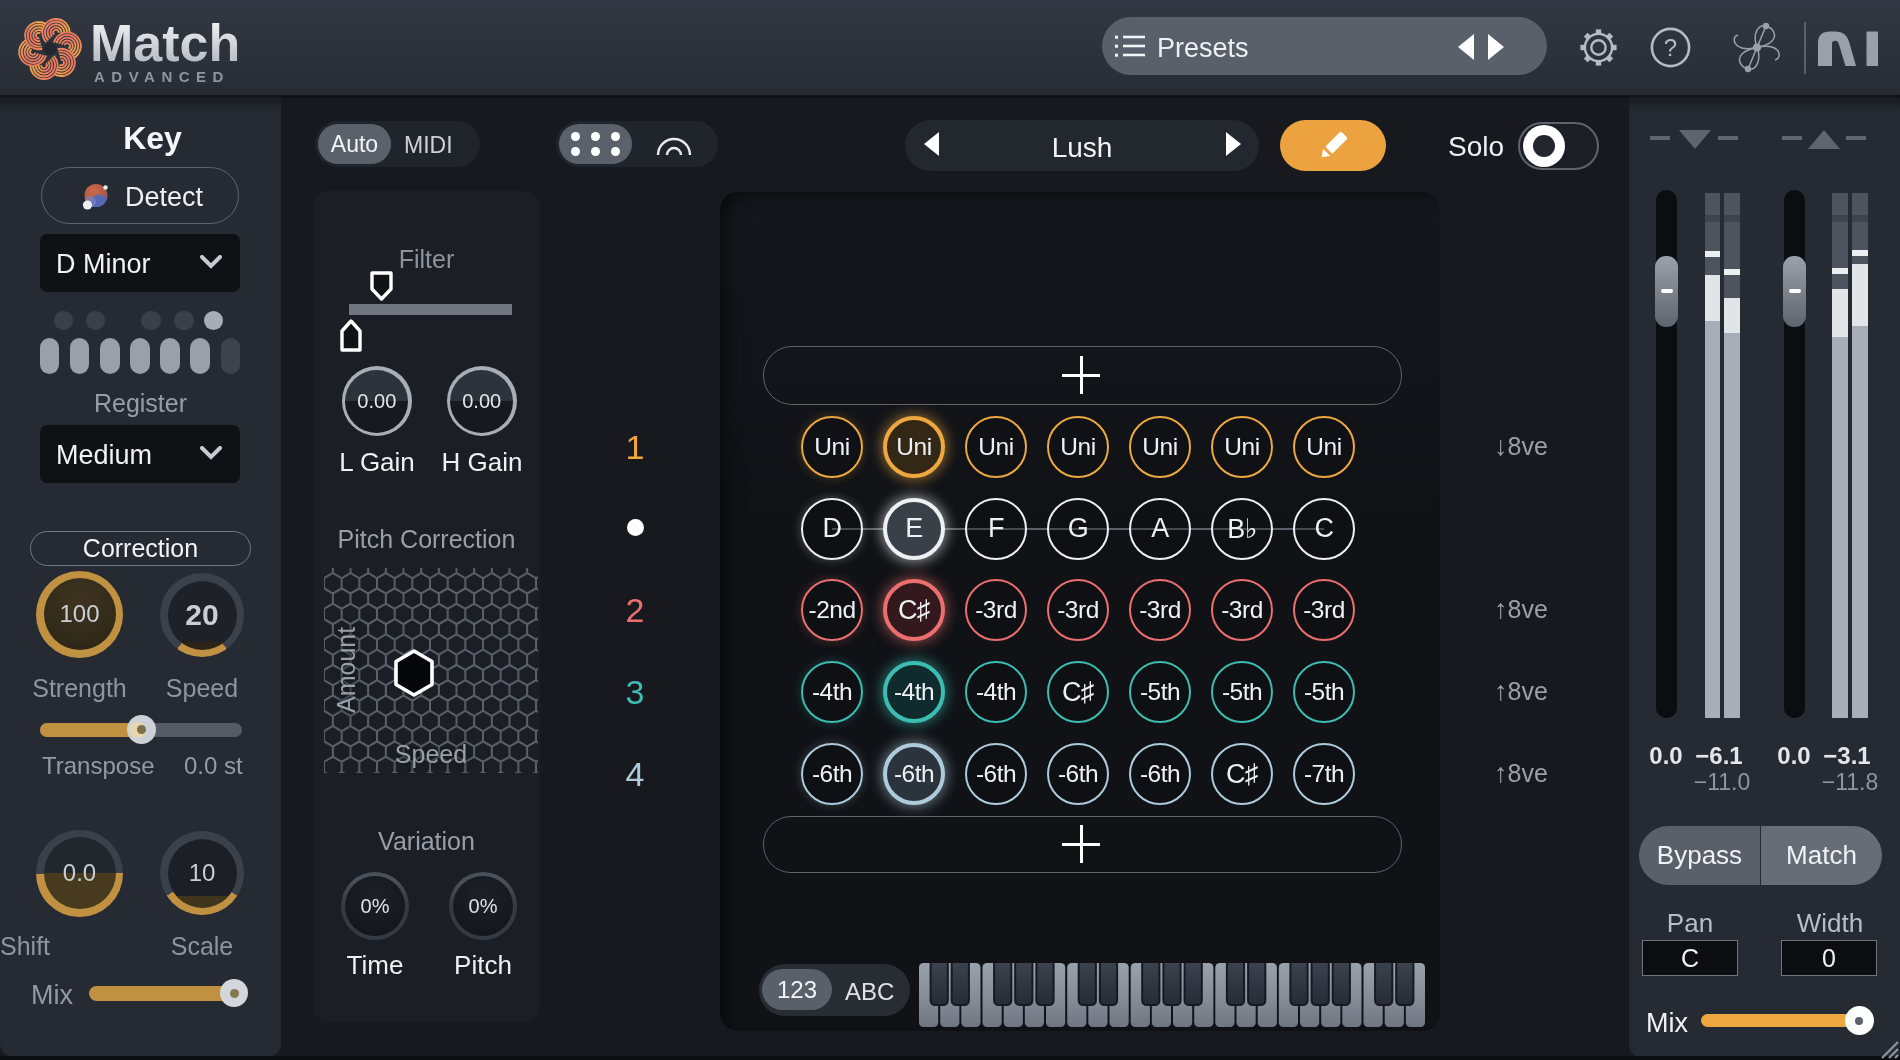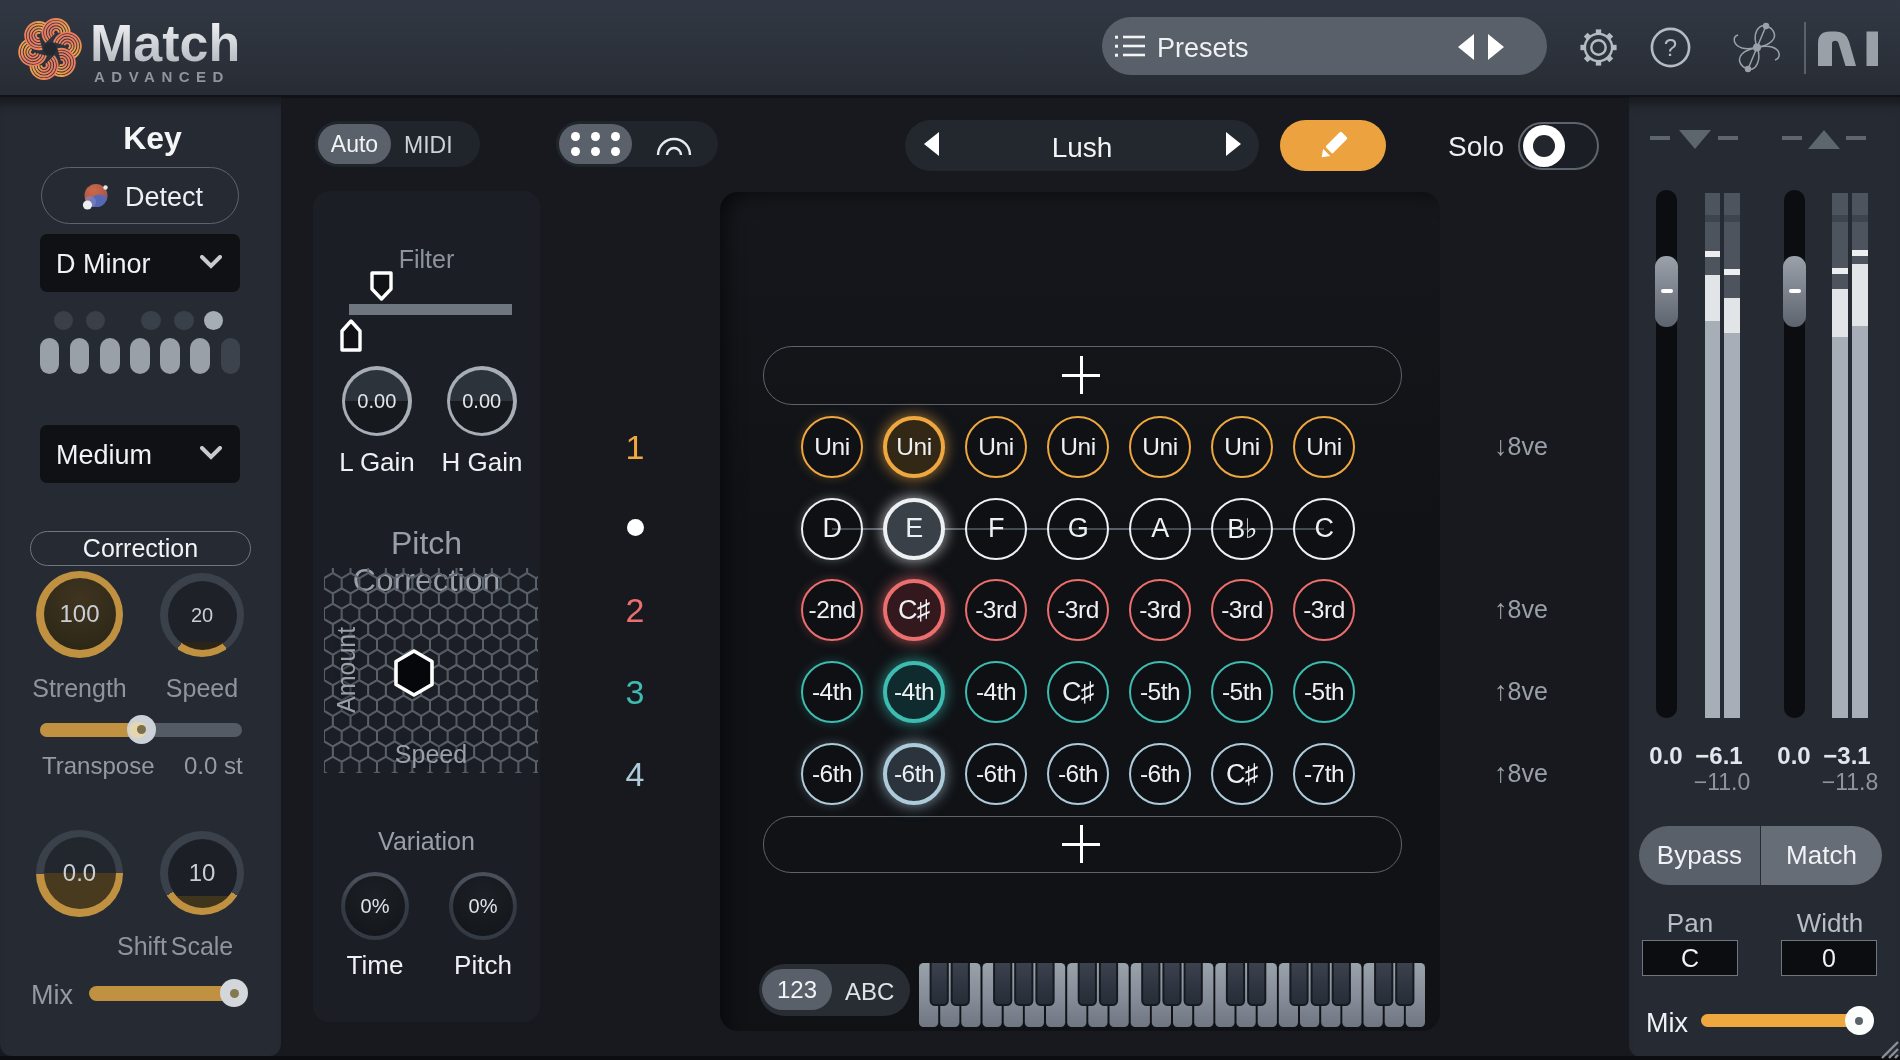--- a/index.html
+++ b/index.html
@@ -162,53 +162,54 @@
     <div class="abs" style="left:174.2px;top:310.5px;width:19.6px;height:19.6px;border-radius:50%;background:#3a4049;"></div>
     <div class="abs" style="left:203.7px;top:310.5px;width:19.6px;height:19.6px;border-radius:50%;background:#a7adb5;"></div>
 <div class="abs" style="left:39.6px;top:337.5px;width:19.6px;height:36px;border-radius:10px;background:#9aa0a8;"></div>
     <div class="abs" style="left:69.9px;top:337.5px;width:19.6px;height:36px;border-radius:10px;background:#9aa0a8;"></div>
     <div class="abs" style="left:100.1px;top:337.5px;width:19.6px;height:36px;border-radius:10px;background:#9aa0a8;"></div>
     <div class="abs" style="left:130.4px;top:337.5px;width:19.6px;height:36px;border-radius:10px;background:#9aa0a8;"></div>
     <div class="abs" style="left:160.3px;top:337.5px;width:19.6px;height:36px;border-radius:10px;background:#9aa0a8;"></div>
     <div class="abs" style="left:190.4px;top:337.5px;width:19.6px;height:36px;border-radius:10px;background:#9aa0a8;"></div>
     <div class="abs" style="left:220.5px;top:337.5px;width:19.6px;height:36px;border-radius:10px;background:#3d434d;"></div>
 
+<div class="abs" style="left:0;top:389px;width:281px;text-align:center;font-size:25px;color:#979da6;">Register</div>
 <div class="abs" style="left:40px;top:425px;width:200px;height:58px;border-radius:7px;background:#0f1115;"></div>
 <div class="abs" style="left:56px;top:440px;font-size:27px;color:#f0f2f5;">Medium</div>
 <svg class="abs" style="left:200px;top:446px" width="22" height="14" viewBox="0 0 22 14">
       <path d="M2 2 L11 11 L20 2" fill="none" stroke="#c6cbd1" stroke-width="4" stroke-linecap="round"></path>
     </svg>
 
 <div class="abs pill flex" style="left:30px;top:531px;width:221px;height:35px;border:1.5px solid #70767e;font-size:25px;color:#f2f4f6;">Correction</div>
 
 <div style="position:absolute;left:36.0px;top:570.5px;width:87.0px;height:87.0px;border-radius:50%;background:#c09140;">
       <div style="position:absolute;left:7.5px;top:7.5px;right:7.5px;bottom:7.5px;border-radius:50%;background:radial-gradient(circle at 50% 30%, #3f3420 0%, #332c1a 55%, #282315 100%);display:flex;align-items:center;justify-content:center;font-size:24px;color:#c9ced5;">100</div>
     </div>
 <div style="position:absolute;left:160px;top:573px;width:84px;height:84px;border-radius:50%;background:conic-gradient(#3a414b 0deg 144deg, #c09140 144deg 216deg, #3a414b 216deg 360deg);">
-      <div style="position:absolute;left:7.5px;top:7.5px;right:7.5px;bottom:7.5px;border-radius:50%;background:linear-gradient(#1e2228 0 88%, #2c2517 88% 100%);display:flex;align-items:center;justify-content:center;font-size:20px;color:#c9ced5;">20</div>
+      <div style="position:absolute;left:7.5px;top:7.5px;right:7.5px;bottom:7.5px;border-radius:50%;background:linear-gradient(#1e2228 0 88%, #2c2517 88% 100%);display:flex;align-items:center;justify-content:center;font-size:30px;color:#c9ced5;font-weight:bold;">20</div>
     </div>
 <div class="abs" style="left:0px;top:674px;width:159px;text-align:center;font-size:25px;color:#8f959e;">Strength</div>
 <div class="abs" style="left:122px;top:674px;width:160px;text-align:center;font-size:25px;color:#8f959e;">Speed</div>
 
 <div class="abs" style="left:40px;top:723px;width:202px;height:14px;border-radius:7px;background:#545b64;"></div>
 <div class="abs" style="left:40px;top:723px;width:101px;height:14px;border-radius:7px 0 0 7px;background:#c09140;"></div>
 <div class="abs" style="left:126.5px;top:715px;width:29px;height:29px;border-radius:50%;background:#ccd1d8;"></div>
 <div class="abs" style="left:129px;top:722px;width:17px;height:16px;border-radius:8px;background:#e5d6ad;"></div>
 <div class="abs" style="left:136.5px;top:725px;width:9px;height:9px;border-radius:50%;background:#7a6f4a;"></div>
 <div class="abs" style="left:42px;top:752px;font-size:24px;color:#959ba4;">Transpose</div>
 <div class="abs" style="left:184px;top:752px;font-size:24px;color:#959ba4;">0.0 st</div>
 
 
 <div style="position:absolute;left:36.0px;top:829.5px;width:87.0px;height:87.0px;border-radius:50%;background:conic-gradient(#3a414b 0deg 90deg, #c09140 90deg 270deg, #3a414b 270deg 360deg);">
       <div style="position:absolute;left:7.5px;top:7.5px;right:7.5px;bottom:7.5px;border-radius:50%;background:linear-gradient(#22262d 0 50%, #483a1e 50% 100%);display:flex;align-items:center;justify-content:center;font-size:24px;color:#c9ced5;">0.0</div>
     </div>
 <div style="position:absolute;left:160px;top:831px;width:84px;height:84px;border-radius:50%;background:conic-gradient(#3a414b 0deg 123deg, #c09140 123deg 237deg, #3a414b 237deg 360deg);">
       <div style="position:absolute;left:7.5px;top:7.5px;right:7.5px;bottom:7.5px;border-radius:50%;background:linear-gradient(#1c2026 0 82%, #3f341c 82% 100%);display:flex;align-items:center;justify-content:center;font-size:24px;color:#c9ced5;">10</div>
     </div>
-<div class="abs" style="left:8px;top:932px;width:159px;text-align:right;font-size:25px;color:#8f959e;">Shift</div>
+<div class="abs" style="left:0px;top:932px;width:159px;text-align:left;font-size:25px;color:#8f959e;">Shift</div>
 <div class="abs" style="left:122px;top:932px;width:160px;text-align:center;font-size:25px;color:#8f959e;">Scale</div>
 
 <div class="abs" style="left:31px;top:980px;font-size:27px;color:#949aa3;">Mix</div>
 <div class="abs" style="left:89px;top:986px;width:155px;height:15px;border-radius:8px;background:#c09140;"></div>
 <div class="abs" style="left:228px;top:986px;width:16px;height:15px;border-radius:0 8px 8px 0;background:#e9daae;"></div>
 <div class="abs" style="left:220px;top:979px;width:28px;height:28px;border-radius:50%;background:#d3d7dc;"></div>
 <div class="abs" style="left:229.5px;top:988.5px;width:9px;height:9px;border-radius:50%;background:#84794e;"></div>
 
 <div class="abs pill" style="left:315px;top:121px;width:165px;height:46px;background:#20252c;"></div>
 <div class="abs pill flex" style="left:318px;top:124px;width:73px;height:40px;background:#5a616b;font-size:23px;color:#f2f4f6;">Auto</div>
@@ -238,21 +239,21 @@
 </svg>
 <div style="position:absolute;left:341.8px;top:366.4px;width:70px;height:70px;border-radius:50%;background:#a8aeb6;">
       <div style="position:absolute;left:3.5px;top:3.5px;right:3.5px;bottom:3.5px;border-radius:50%;background:linear-gradient(#2d333b 0 50%, #16191d 50% 100%);display:flex;align-items:center;justify-content:center;font-size:20px;color:#e4e7ea;">0.00</div>
     </div>
 <div style="position:absolute;left:446.7px;top:366.4px;width:70px;height:70px;border-radius:50%;background:#a8aeb6;">
       <div style="position:absolute;left:3.5px;top:3.5px;right:3.5px;bottom:3.5px;border-radius:50%;background:linear-gradient(#2d333b 0 50%, #16191d 50% 100%);display:flex;align-items:center;justify-content:center;font-size:20px;color:#e4e7ea;">0.00</div>
     </div>
 <div class="abs" style="left:297px;top:447px;width:160px;text-align:center;font-size:26px;color:#eef0f3;">L Gain</div>
 <div class="abs" style="left:402px;top:447px;width:160px;text-align:center;font-size:26px;color:#eef0f3;">H Gain</div>
 
-<div class="abs" style="left:313px;top:525px;width:227px;text-align:center;font-size:32px;color:#999fa8;">Pitch Correction</div>
+<div class="abs" style="left:313px;top:525px;width:227px;text-align:center;font-size:25px;color:#999fa8;">Pitch Correction</div>
 <svg width="214" height="205" viewBox="0 0 214 205" style="position:absolute;left:324px;top:568px">
       <g fill="none" stroke="#5d646e" stroke-width="1.1">
         <polygon points="0.0,-9.7 8.4,-4.8 8.4,4.8 0.0,9.7 -8.4,4.8 -8.4,-4.8"></polygon>
         <polygon points="17.7,-9.7 26.1,-4.8 26.1,4.8 17.7,9.7 9.3,4.8 9.3,-4.8"></polygon>
         <polygon points="35.3,-9.7 43.7,-4.8 43.7,4.8 35.3,9.7 26.9,4.8 26.9,-4.8"></polygon>
         <polygon points="53.0,-9.7 61.4,-4.8 61.4,4.8 53.0,9.7 44.6,4.8 44.6,-4.8"></polygon>
         <polygon points="70.7,-9.7 79.1,-4.8 79.1,4.8 70.7,9.7 62.3,4.8 62.3,-4.8"></polygon>
         <polygon points="88.3,-9.7 96.7,-4.8 96.7,4.8 88.3,9.7 79.9,4.8 79.9,-4.8"></polygon>
         <polygon points="106.0,-9.7 114.4,-4.8 114.4,4.8 106.0,9.7 97.6,4.8 97.6,-4.8"></polygon>
         <polygon points="123.7,-9.7 132.1,-4.8 132.1,4.8 123.7,9.7 115.3,4.8 115.3,-4.8"></polygon>

